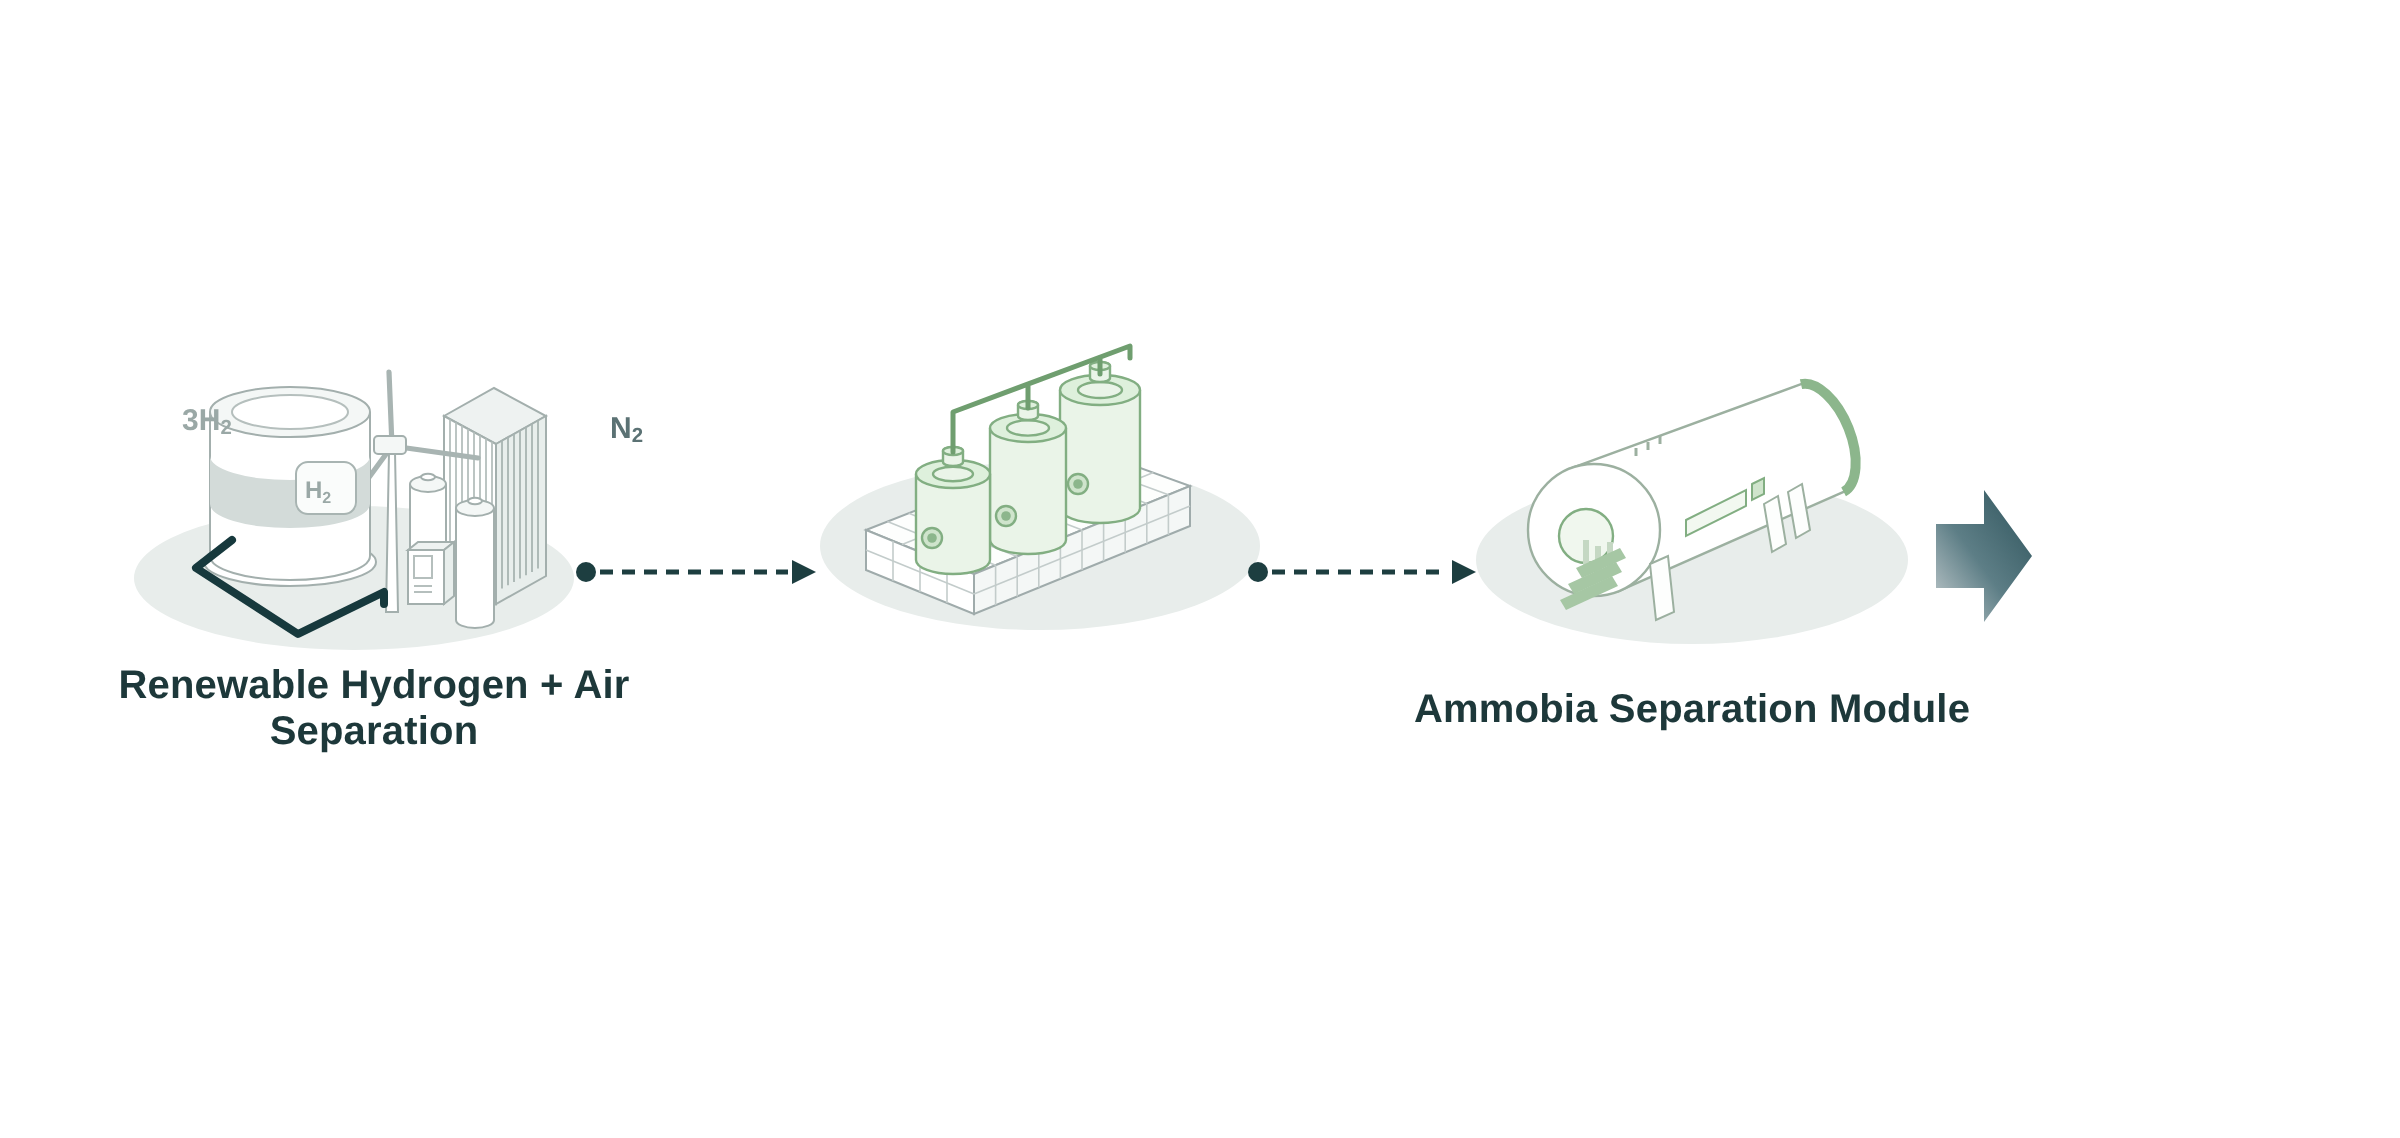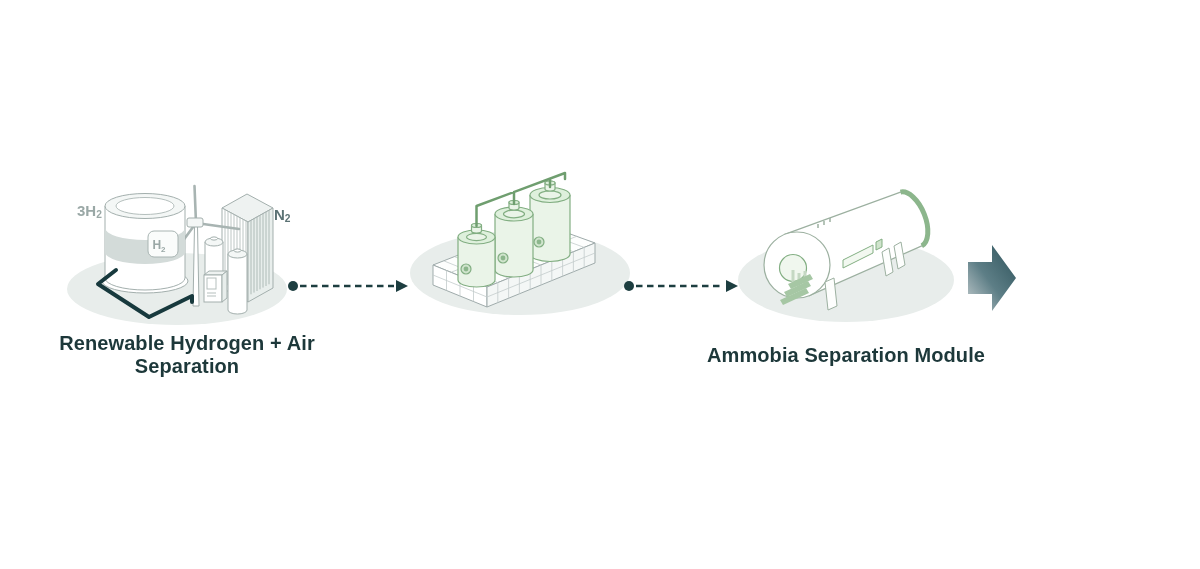--- a/index.html
+++ b/index.html
@@ -9,22 +9,22 @@
   }
   .abs{position:absolute;}
   .caption{
     width:300px;text-align:center;font-size:20px;font-weight:700;color:#1d383a;
     letter-spacing:.1px;
   }
   .chem{
     font-size:15px;font-weight:600;line-height:1;
   }
   .chem sub{font-size:.68em;vertical-align:-0.22em;}
-  .chem-gray{color:#9aa8a6;}
-  .chem-dark{color:#5b7274;}
+  .chem-gray{color:#9aa8a6;margin-left:14px;}
+  .chem-dark{color:#5b7274;margin-left:31px;}
   #nh3{
     font-size:72px;font-weight:400;color:#436169;line-height:1;letter-spacing:-2px;
     white-space:nowrap;
   }
   #nh3 .sub3{font-size:42px;vertical-align:-12px;letter-spacing:0;}
   svg{display:block;}
 </style>
 </head>
 <body>
 

